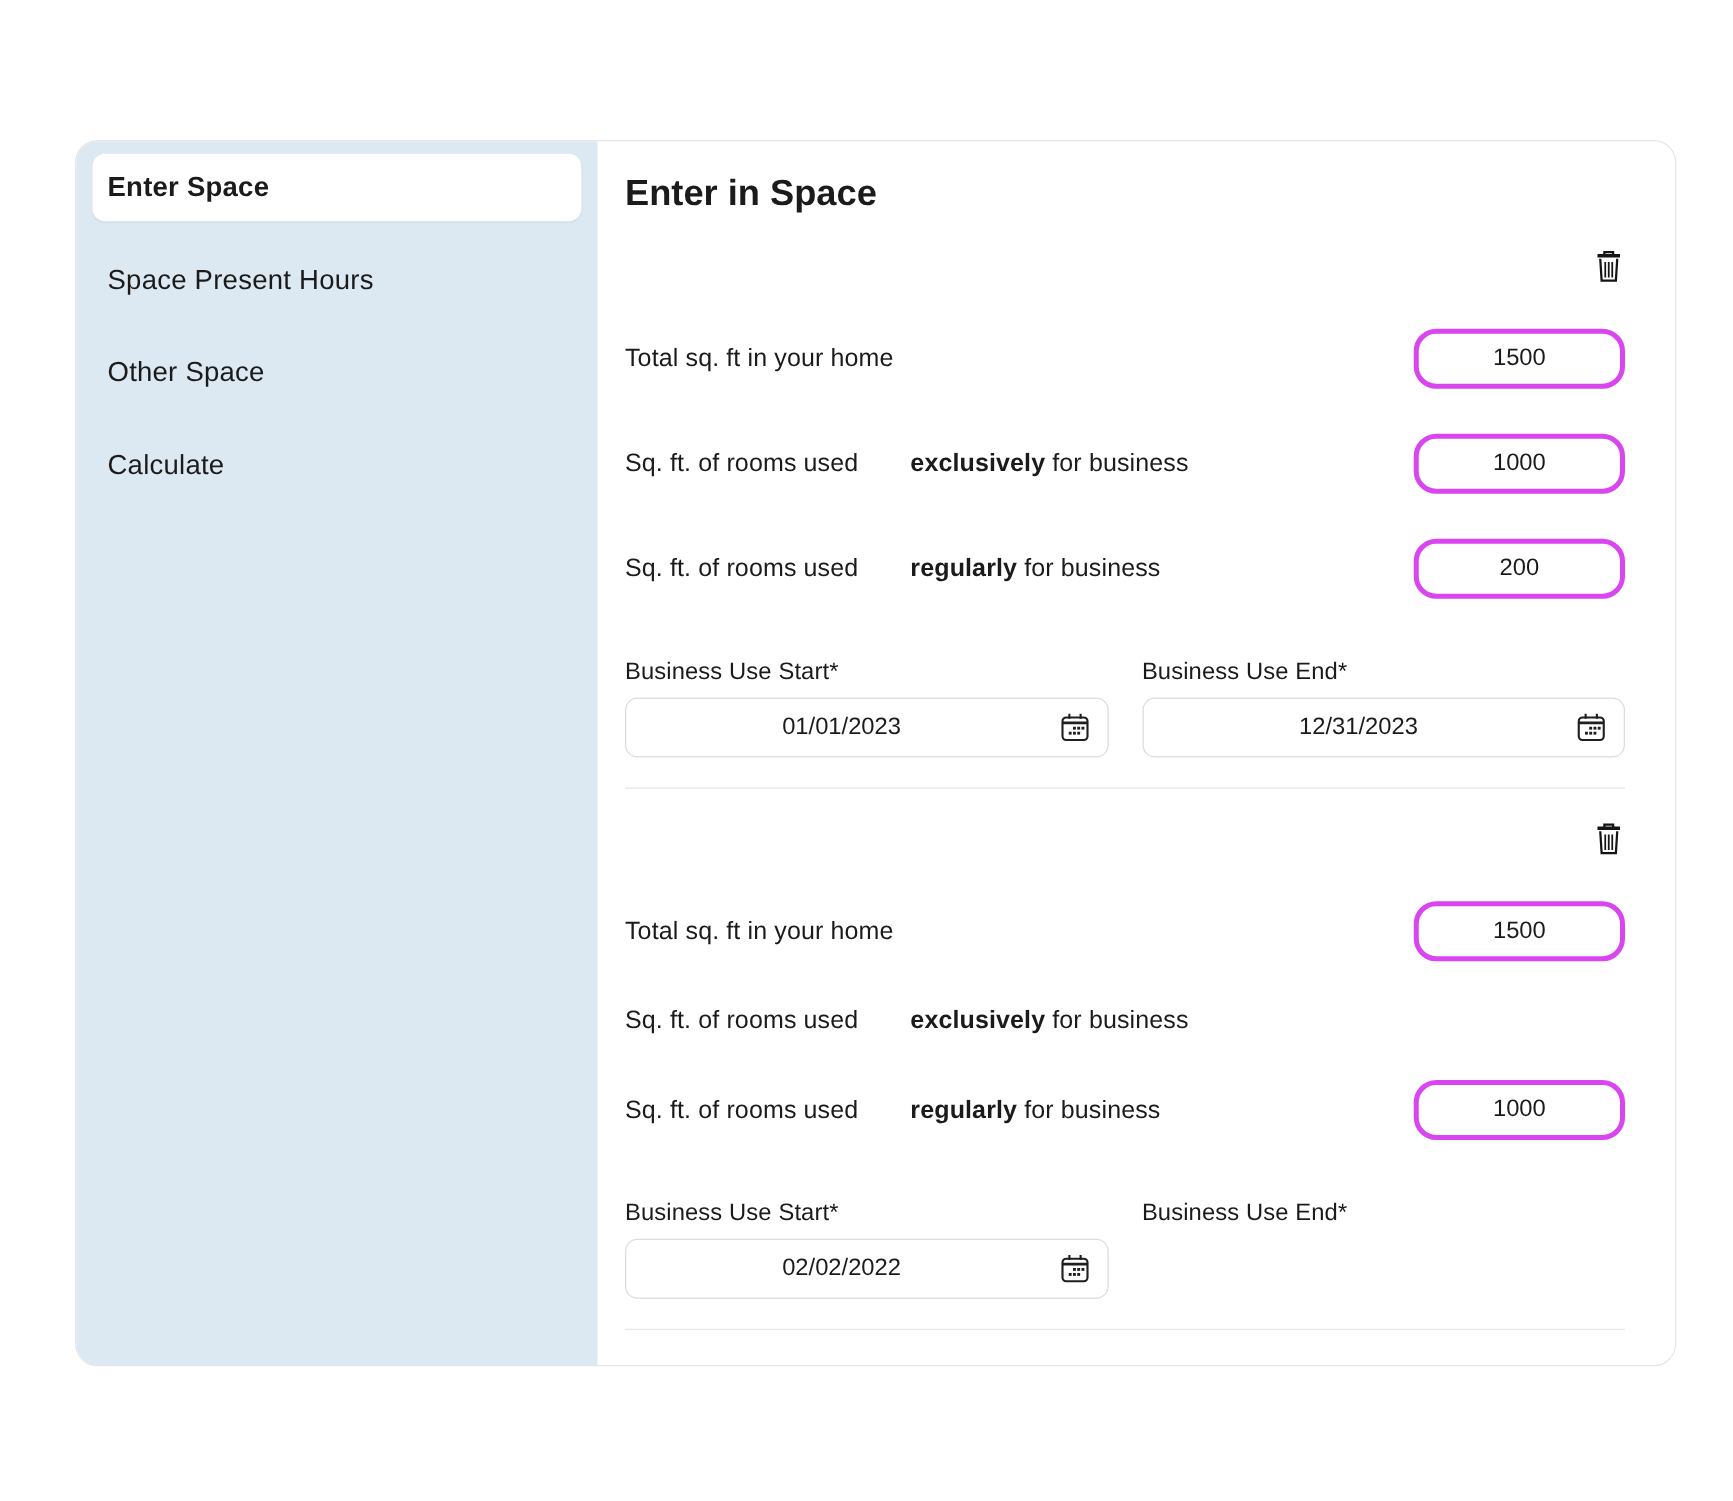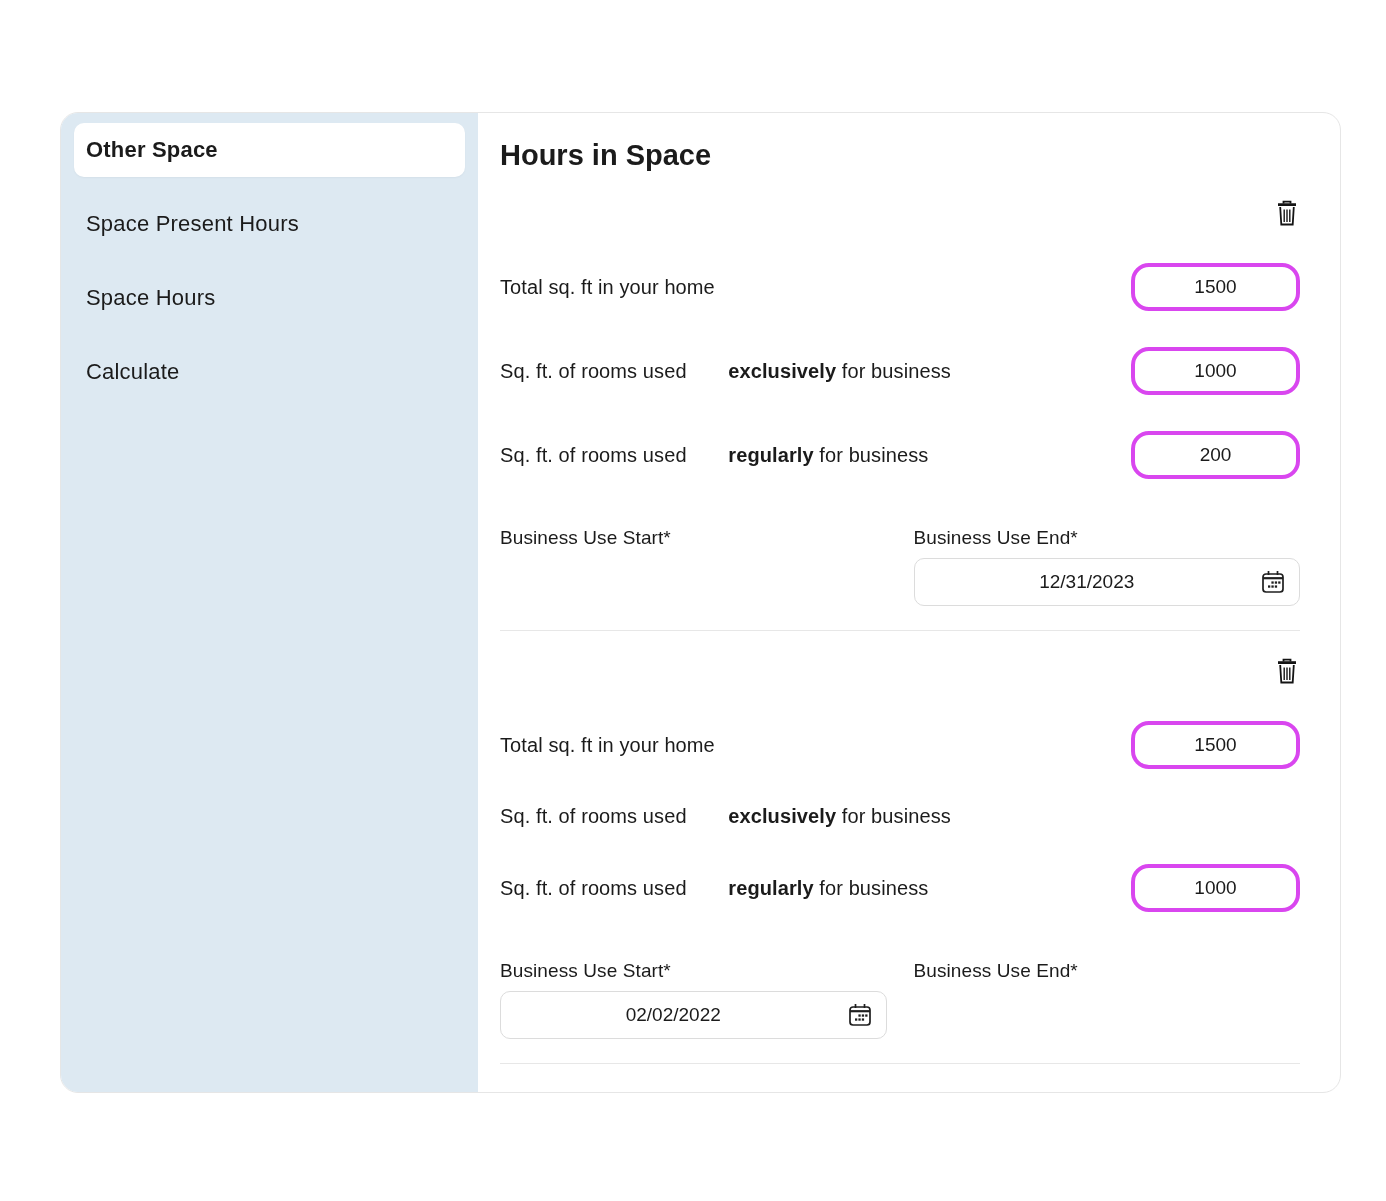--- a/index.html
+++ b/index.html
@@ -125,35 +125,35 @@
     margin-top: 24px;
   }
 </style>
 </head>
 <body>
 
 <div class="panel">
 
   <nav class="sidebar">
     <div class="side-item active">
-      <span>Other Space</span>
+      <span>Enter Space</span>
     </div>
     <div class="side-item">
       <span>Space Present Hours</span>
     </div>
     <div class="side-item">
-      <span>Space Hours</span>
+      <span>Other Space</span>
     </div>
     <div class="side-item">
       <span>Calculate</span>
     </div>
   </nav>
 
   <main class="content">
-    <h1 class="title">Hours in Space</h1>
+    <h1 class="title">Enter in Space</h1>
 
     <section>
       <div class="trash-row">
         <button class="icon-btn">
           <svg width="26" height="28" viewBox="0 0 26 28" fill="none">
             <path d="M9.5 4.5 V2.7 H16.5 V4.5" stroke="#141414" stroke-width="1.8"></path>
             <path d="M4 5.6 H22" stroke="#141414" stroke-width="2.8"></path>
             <path d="M6.2 8 L7.3 25.5 H18.7 L19.8 8" stroke="#141414" stroke-width="1.8"></path>
             <path d="M10.2 10.5 V23" stroke="#141414" stroke-width="1.4"></path>
             <path d="M13 10.5 V23" stroke="#141414" stroke-width="1.4"></path>
@@ -173,20 +173,37 @@
       </div>
 
       <div class="field-row">
         <div class="field-label"><span>Sq. ft. of rooms used </span><b>regularly</b><span> for business</span></div>
         <input class="num-input" value="200" style="">
       </div>
 
       <div class="dates-row">
         <div class="date-col">
           <div class="date-label">Business Use Start*</div>
+          <div class="date-field">
+            <input value="01/01/2023" style="">
+            <button class="icon-btn cal-btn">
+              <svg width="28" height="28" viewBox="0 0 28 28" fill="none">
+                <rect x="4" y="6" width="20" height="18" rx="3" stroke="#1f1f1f" stroke-width="1.7"></rect>
+                <path d="M9.5 3 V7" stroke="#1f1f1f" stroke-width="1.7"></path>
+                <path d="M18.5 3 V7" stroke="#1f1f1f" stroke-width="1.7"></path>
+                <path d="M4 10.2 H24" stroke="#1f1f1f" stroke-width="2.2"></path>
+                <rect x="12.4" y="13.4" width="2.3" height="2.3" fill="#1f1f1f"></rect>
+                <rect x="15.8" y="13.4" width="2.3" height="2.3" fill="#1f1f1f"></rect>
+                <rect x="19.2" y="13.4" width="2.3" height="2.3" fill="#1f1f1f"></rect>
+                <rect x="9" y="17.4" width="2.3" height="2.3" fill="#1f1f1f"></rect>
+                <rect x="12.4" y="17.4" width="2.3" height="2.3" fill="#1f1f1f"></rect>
+                <rect x="15.8" y="17.4" width="2.3" height="2.3" fill="#1f1f1f"></rect>
+              </svg>
+            </button>
+          </div>
         </div>
         <div class="date-col">
           <div class="date-label">Business Use End*</div>
           <div class="date-field">
             <input value="12/31/2023" style="">
             <button class="icon-btn cal-btn">
               <svg width="28" height="28" viewBox="0 0 28 28" fill="none">
                 <rect x="4" y="6" width="20" height="18" rx="3" stroke="#1f1f1f" stroke-width="1.7"></rect>
                 <path d="M9.5 3 V7" stroke="#1f1f1f" stroke-width="1.7"></path>
                 <path d="M18.5 3 V7" stroke="#1f1f1f" stroke-width="1.7"></path>

